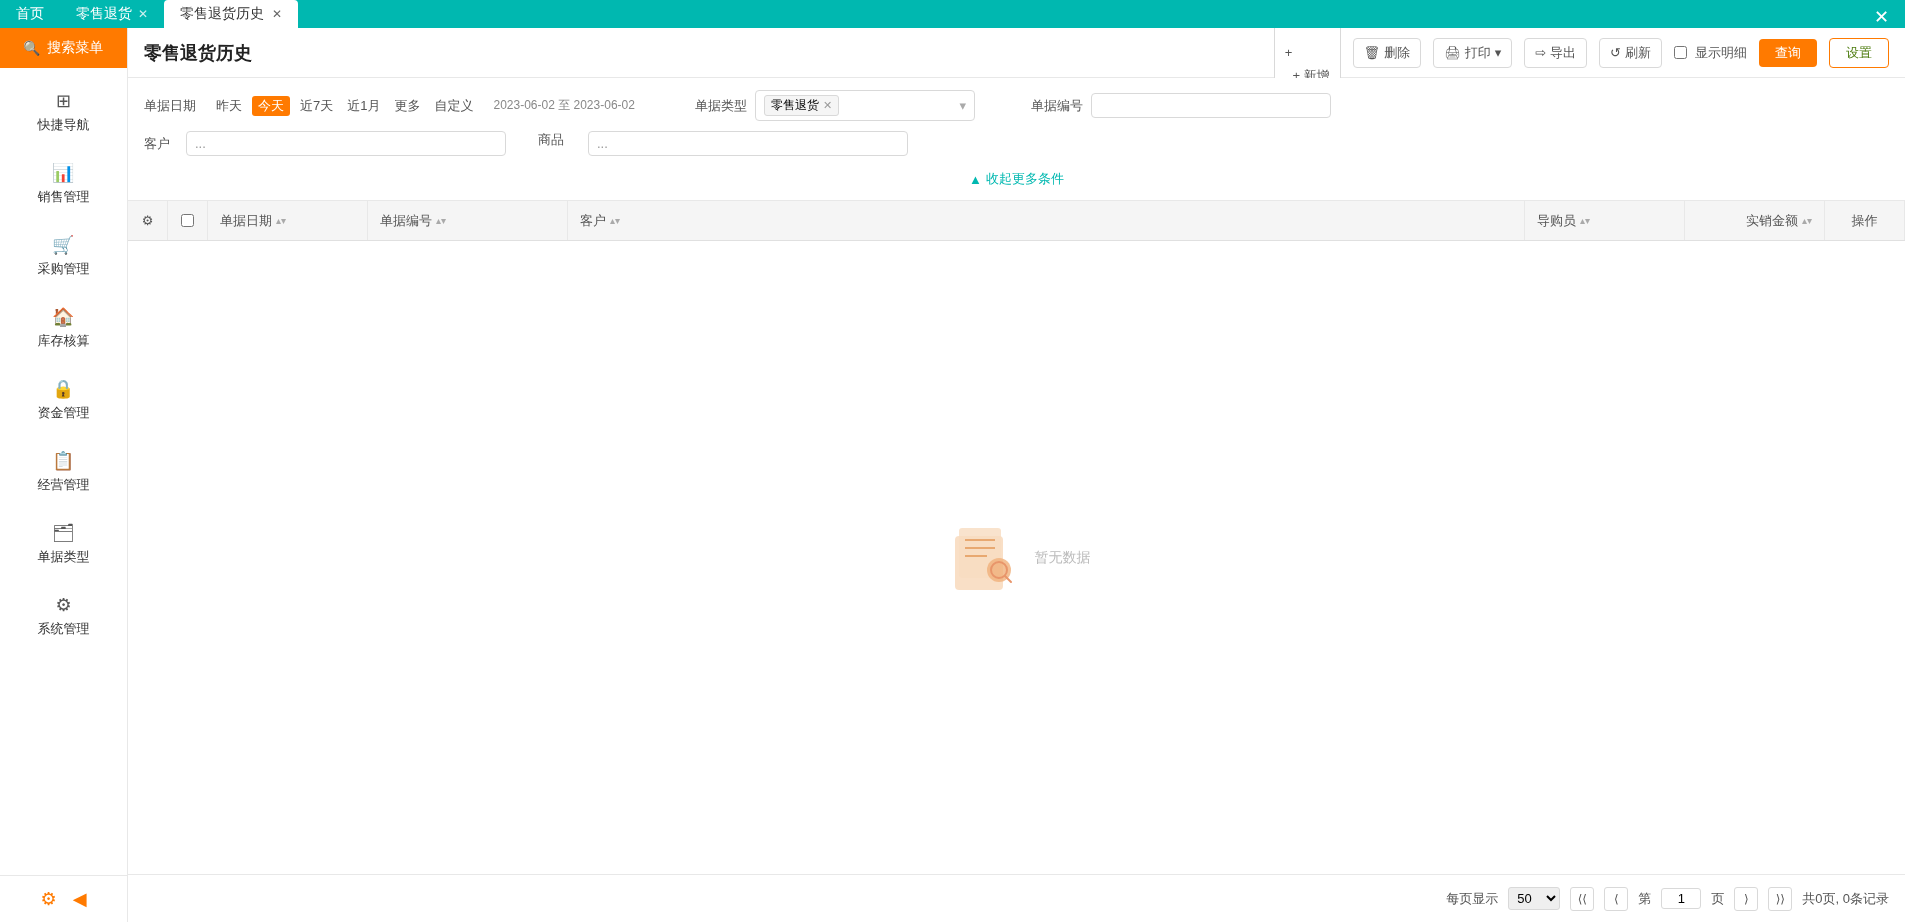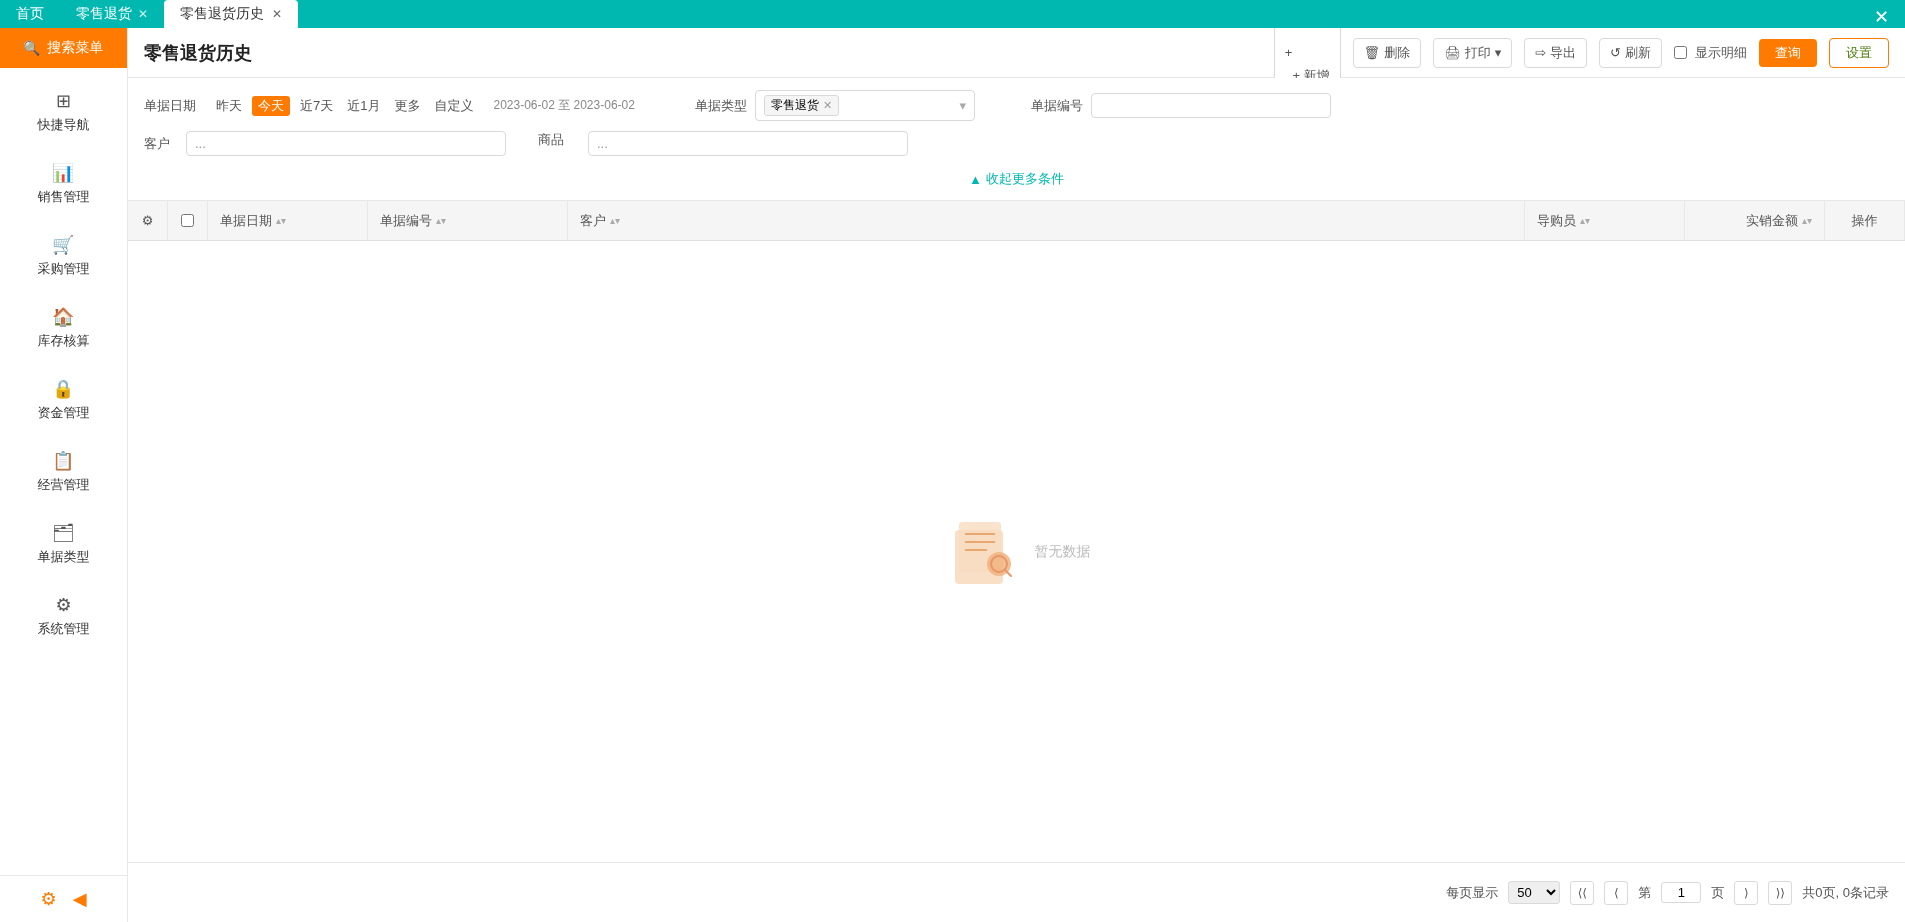--- a/index.html
+++ b/index.html
@@ -326,21 +326,21 @@
       font-size: 14px;
       gap: 12px;
     }
     .empty-icon {
       width: 80px;
       height: 80px;
     }
 
     
     .pagination-bar {
-      height: 60px;
+      height: 48px;
       background: #fff;
       border-top: 1px solid #e8e8e8;
       display: flex;
       align-items: center;
       justify-content: flex-end;
       padding: 0 16px;
       gap: 10px;
       font-size: 13px;
       color: #555;
       flex-shrink: 0;

